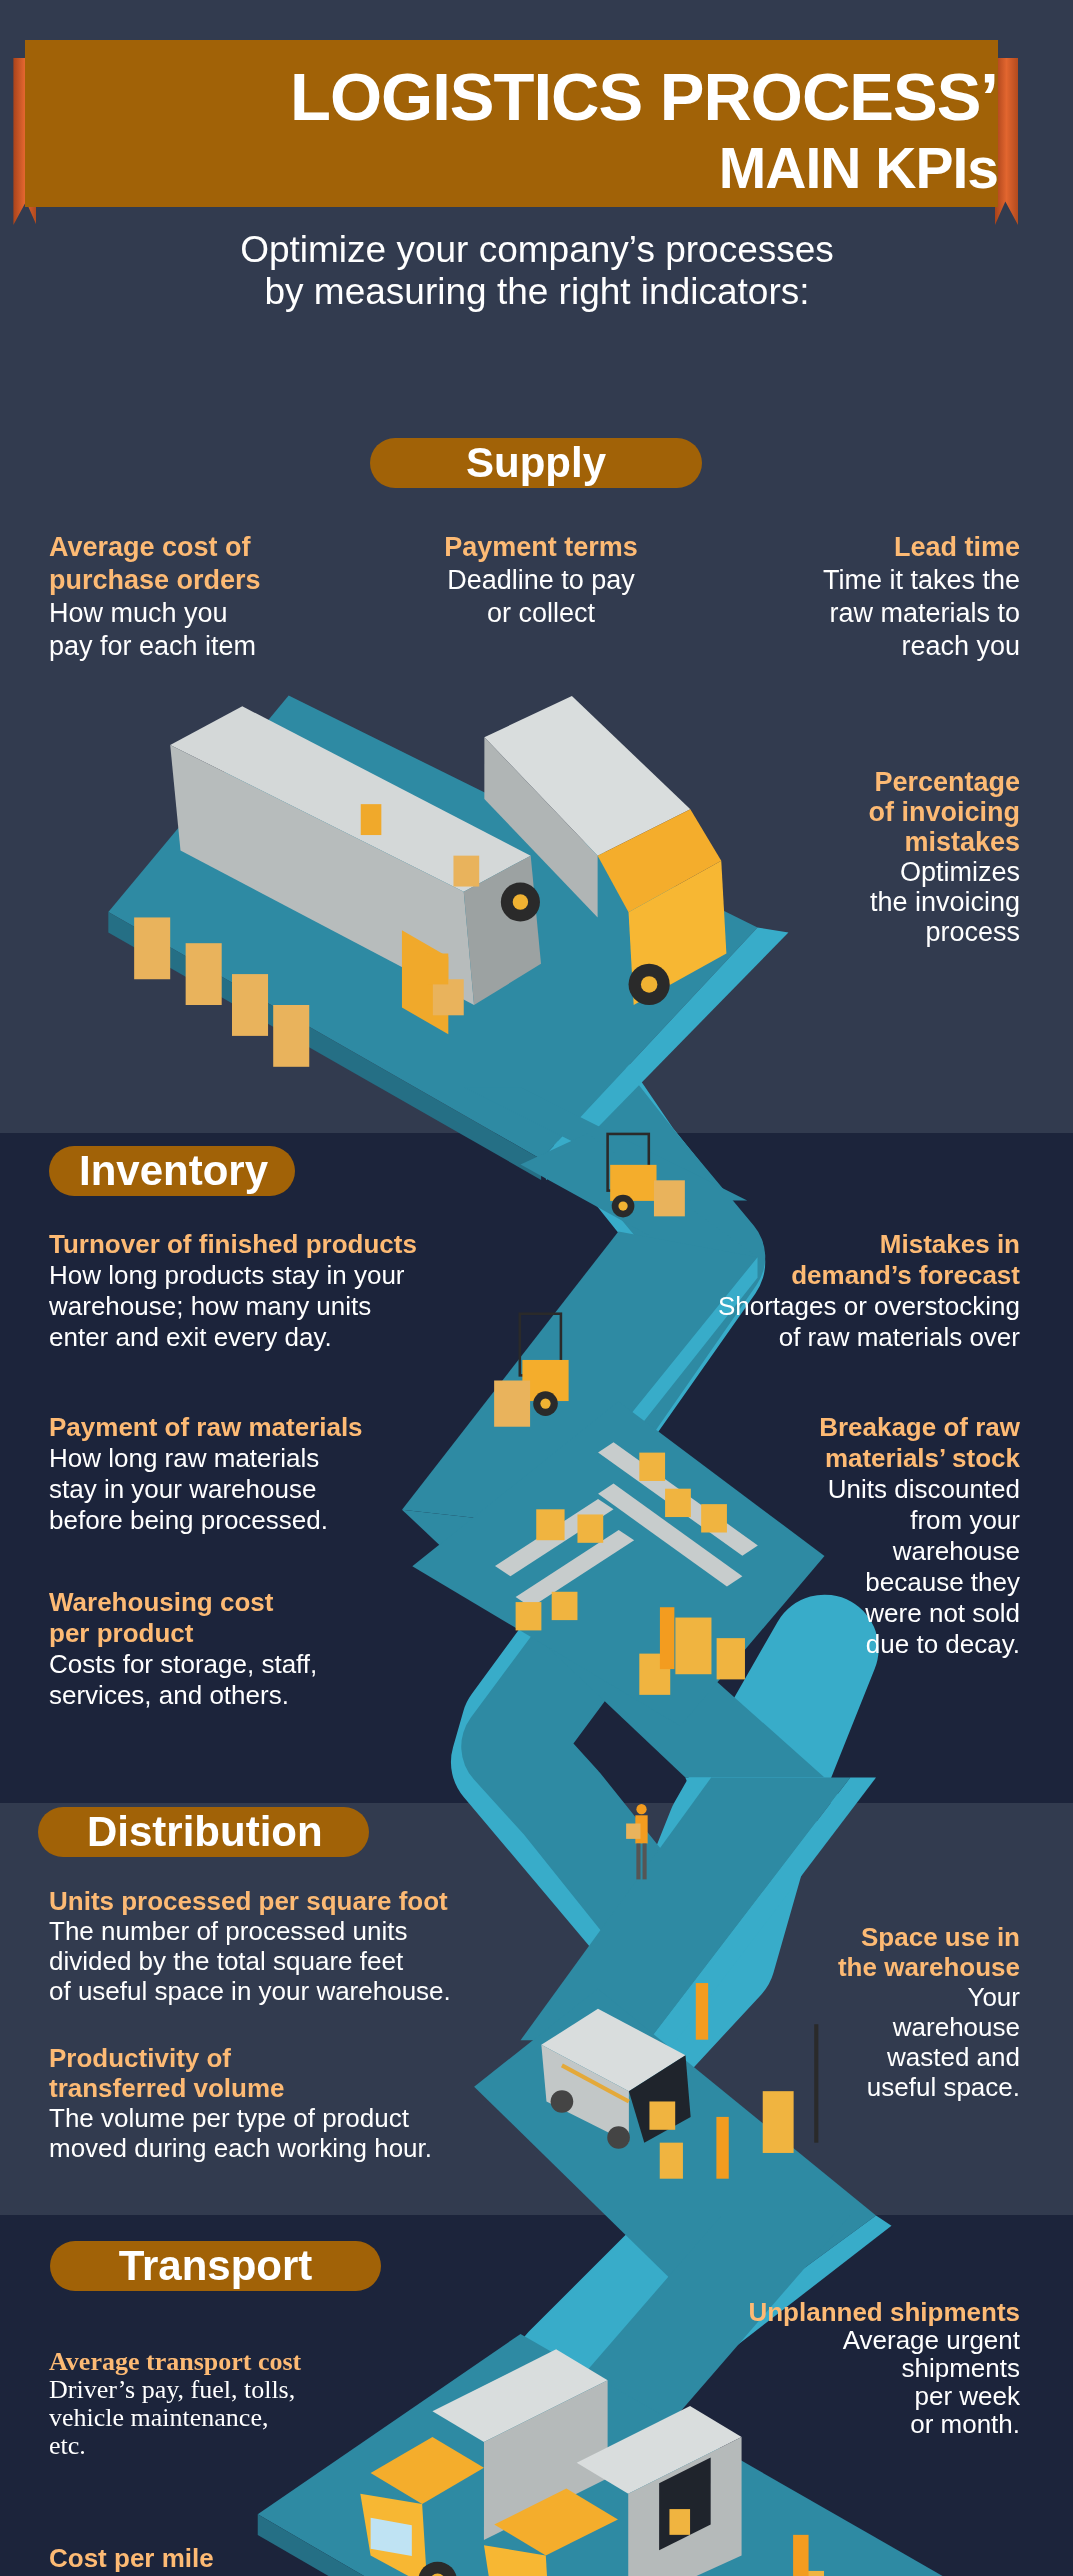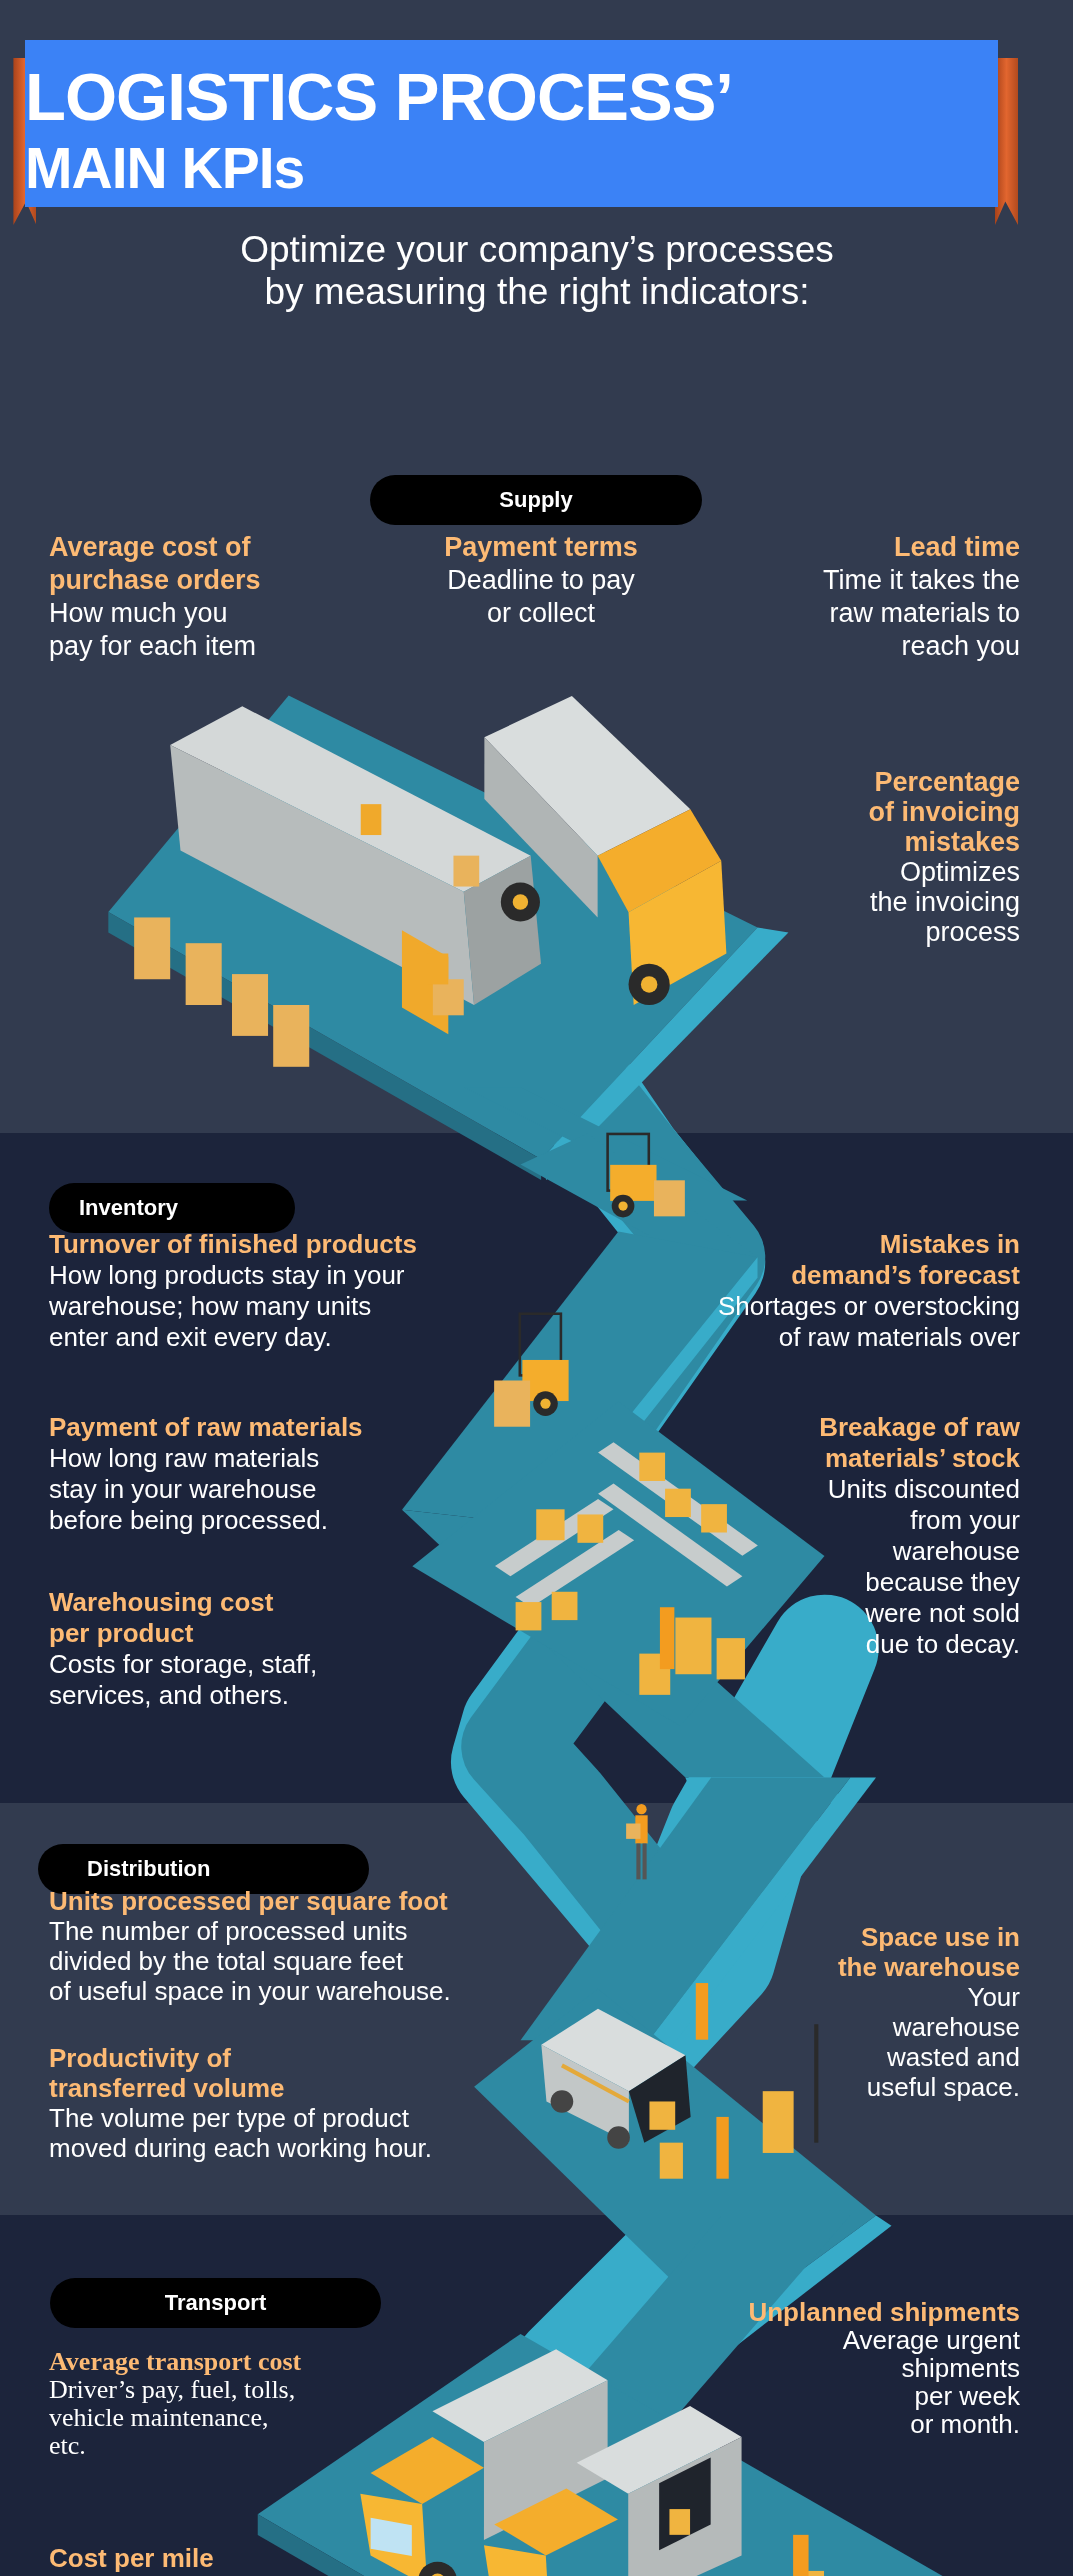--- a/index.html
+++ b/index.html
@@ -15,35 +15,35 @@
 
   #road-layer { position: absolute; left: 0; top: 0; width: 1074px; height: 3839px; z-index: 1; pointer-events: none; }
   .illus { position: absolute; z-index: 2; }
 
   
   .ribbon-tail { position: absolute; top: 58px; width: 31px; height: 278px; background: linear-gradient(90deg,#a8421a,#e2662f 50%,#b24a1e); z-index: 3; }
   .ribbon-tail.left { left: 26px; clip-path: polygon(0 0,100% 0,100% 100%,55% 86%,0 100%); }
   .ribbon-tail.right { left: 481px; }
   .banner {
     position: absolute; left: 38px; top: 40px; width: 463px; height: 250px;
-    background: #3b82f6; z-index: 4; text-align: left; color: #fff;
+    background: #a16207; z-index: 4; text-align: right; color: #fff;
     font-weight: 700; letter-spacing: -1px;
   }
   .banner .l1 { position: absolute; left: 0; right: 0; top: 27px; font-size: 70px; line-height: 77px; font-family: "Liberation Sans Narrow","Liberation Sans",sans-serif; }
   .banner .l2 { position: absolute; left: 0; right: 0; top: 131px; font-size: 87px; line-height: 93px; }
 
   .subtitle {
     position: absolute; left: 0; width: 1074px; top: 289px; text-align: center;
     color: #fff; font-size: 38px; line-height: 54px; z-index: 5;
   }
 
   
   .pill {
-    position: absolute; height: 50px; border-radius: 25px; background: #000000;
-    color: #fff; font-weight: 700; font-size: 22px; line-height: 50px; text-align: center; z-index: 5; margin-top: 37px;
+    position: absolute; height: 50px; border-radius: 25px; background: #a16207;
+    color: #fff; font-weight: 700; font-size: 42px; line-height: 50px; text-align: center; z-index: 5;
   }
 
   
   .kpi { position: absolute; z-index: 5; font-size: 27px; line-height: 33px; color: #fff; }
   .kpi.right { text-align: right; }
   .kpi.center { text-align: center; }
   .kpi .h { color: #fdba74; font-weight: 700; display: block; white-space: pre-line; }
   .kpi .d { display: block; white-space: pre-line; }
   .kpi.sm { font-size: 26px; line-height: 31px; }
 </style>

